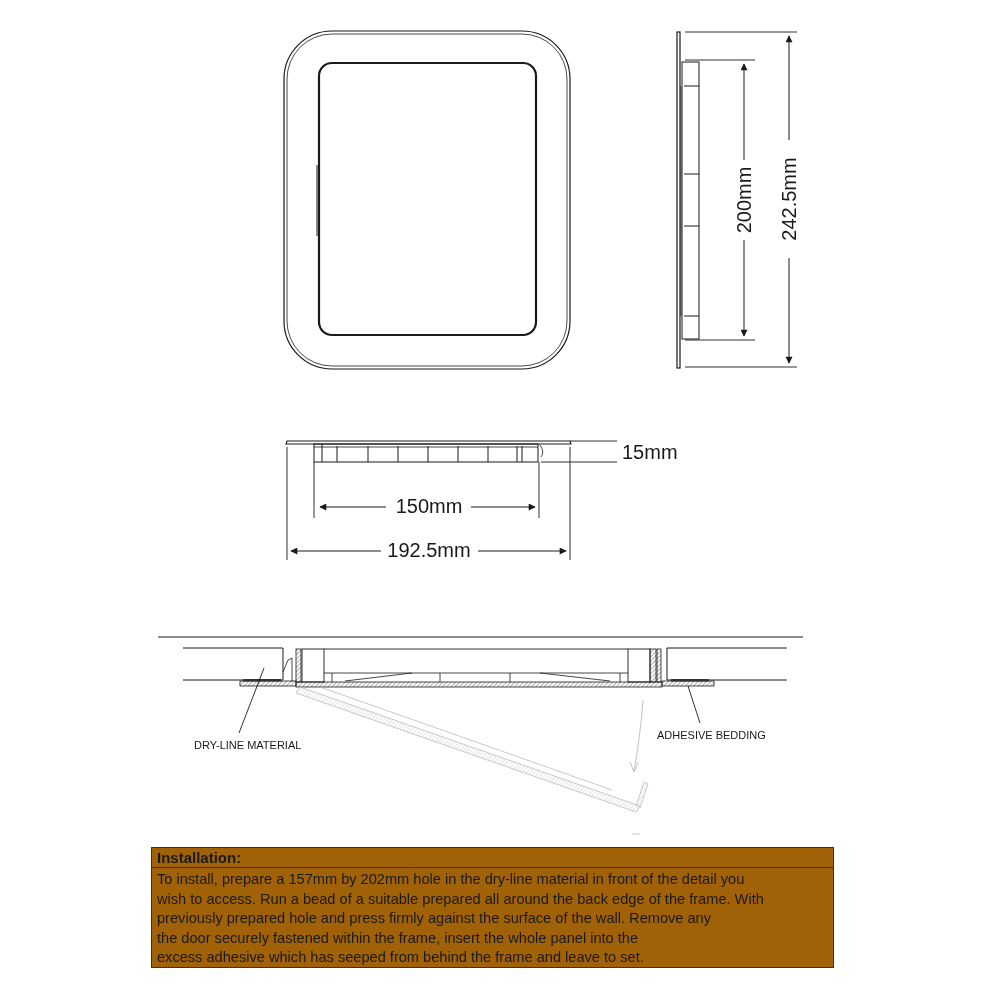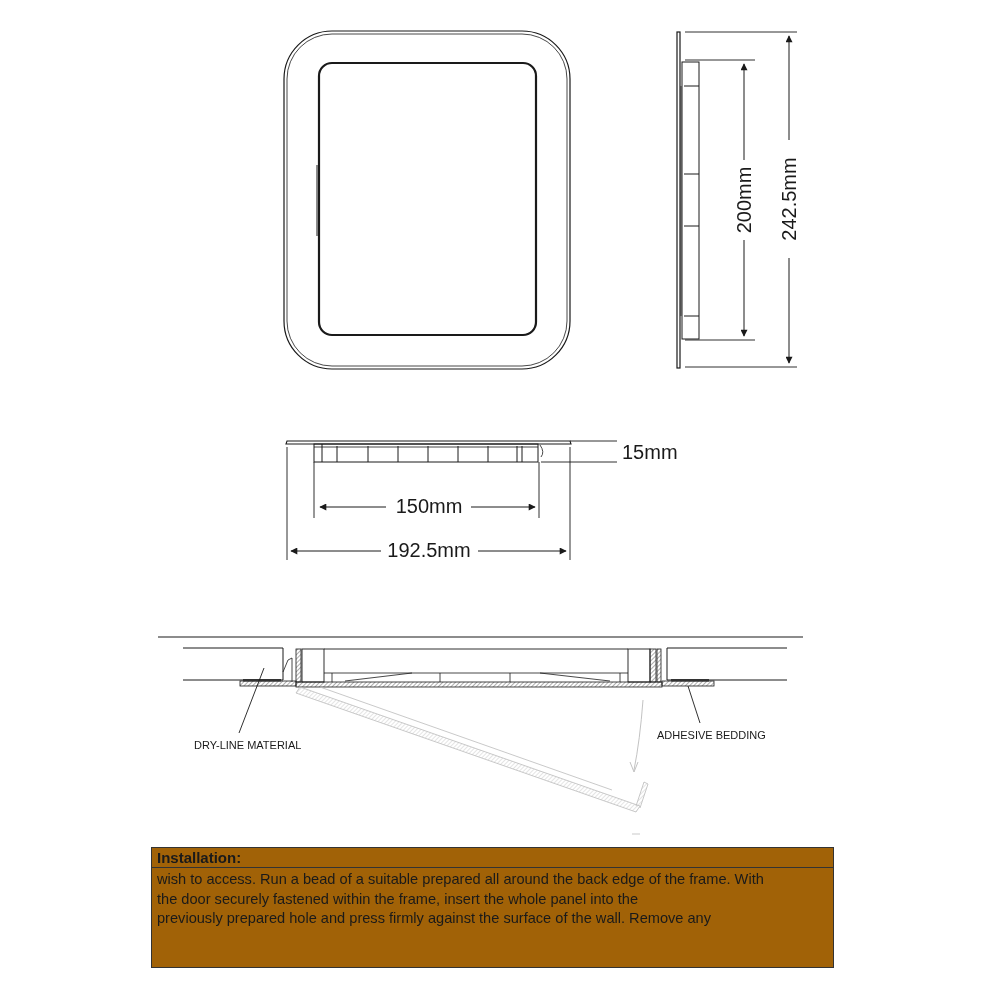--- a/index.html
+++ b/index.html
@@ -142,17 +142,19 @@
     <line x1="264" y1="668" x2="239" y2="733" stroke="#1a1a1a" stroke-width="0.9"></line>
     <line x1="688" y1="686" x2="700" y2="723" stroke="#1a1a1a" stroke-width="0.9"></line>
     <text class="label-text" x="194" y="749">DRY-LINE MATERIAL</text>
     <text class="label-text" x="657" y="739">ADHESIVE BEDDING</text>
   </g>
 </svg>
 
 <div class="install-box">
   <div class="install-head">Installation:</div>
   <div class="install-body">
+    <span class="install-line">To install, prepare a 157mm by 202mm hole in the dry-line material in front of the detail you</span>
     <span class="install-line">wish to access.  Run a bead of a suitable prepared all around the back edge of the frame.  With</span>
+    <span class="install-line">previously prepared hole and press firmly against the surface of the wall.  Remove any</span>
     <span class="install-line">the door securely fastened within the frame, insert the whole panel into the</span>
-    <span class="install-line">previously prepared hole and press firmly against the surface of the wall.  Remove any</span>
+    <span class="install-line">excess adhesive which has seeped from behind the frame and leave to set.</span>
   </div>
 </div>
 
 </body></html>

